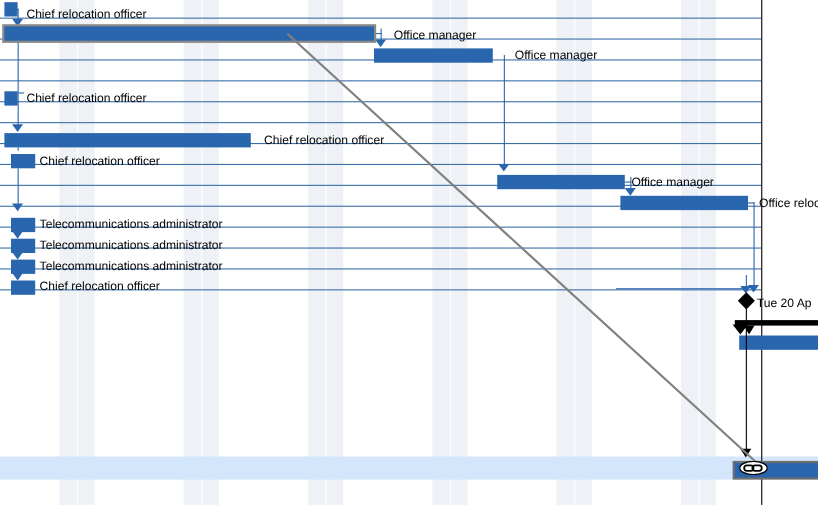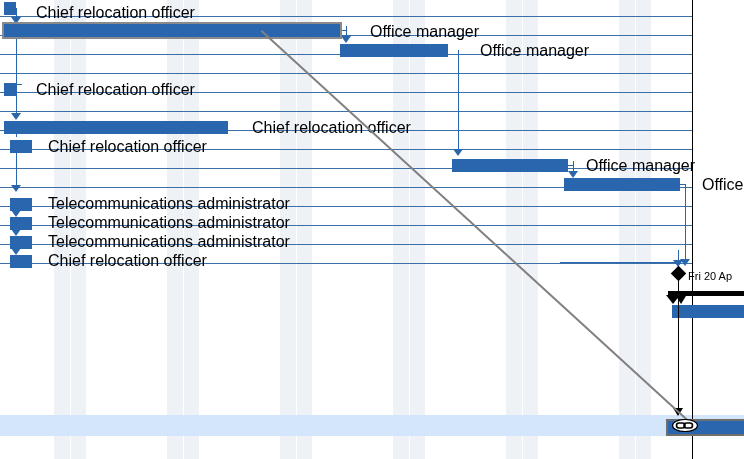--- a/index.html
+++ b/index.html
@@ -130,25 +130,24 @@
   }
   .link-v-black {
     position: absolute;
     width: 1px;
     background: #000000;
   }
 
   
   .bar-label {
     position: absolute;
-    font-size: 16px;
+    font-size: 11px;
     color: #000000;
     white-space: nowrap;
     line-height: 12px;
-    margin-left: 12px;
   }
   .date-label {
     position: absolute;
     font-size: 11px;
     color: #000000;
     white-space: nowrap;
     line-height: 12px;
   }
 
   
@@ -286,21 +285,21 @@
       <div class="bar-label" style="left: 240px; top: 122px;">Chief relocation officer</div>
       <div class="bar-label" style="left: 36px; top: 141px;">Chief relocation officer</div>
       <div class="bar-label" style="left: 574px; top: 160px;">Office manager</div>
       <div class="bar-label" style="left: 690px; top: 179px;">Office reloc</div>
       <div class="bar-label" style="left: 36px; top: 198px;">Telecommunications administrator</div>
       <div class="bar-label" style="left: 36px; top: 217px;">Telecommunications administrator</div>
       <div class="bar-label" style="left: 36px; top: 236px;">Telecommunications administrator</div>
       <div class="bar-label" style="left: 36px; top: 255px;">Chief relocation officer</div>
     </div>
 
-  <div class="date-label" id="milestone-label" style="left: 688px; top: 270px;">Fri 20 Ap</div>
+  <div class="date-label" id="milestone-label" style="left: 688px; top: 270px;">Tue 20 Ap</div>
 
   <div class="drag-line" id="drag-guide" style="left: 262px; top: 30px; width: 582.537px; transform: rotate(42.4259deg);"></div>
 
   <div class="link-cursor" id="link-cursor" style="left: 672px; top: 419px;">
     <svg width="26" height="13" viewBox="0 0 26 13">
       <ellipse cx="13" cy="6.5" rx="12.5" ry="6" fill="#ffffff" stroke="#000000" stroke-width="1.2"></ellipse>
       <rect x="4.5" y="4" width="8.5" height="5" rx="2.5" ry="2.5" fill="none" stroke="#000000" stroke-width="1.6"></rect>
       <rect x="12" y="4" width="8.5" height="5" rx="2.5" ry="2.5" fill="none" stroke="#000000" stroke-width="1.6"></rect>
     </svg>
   </div>

